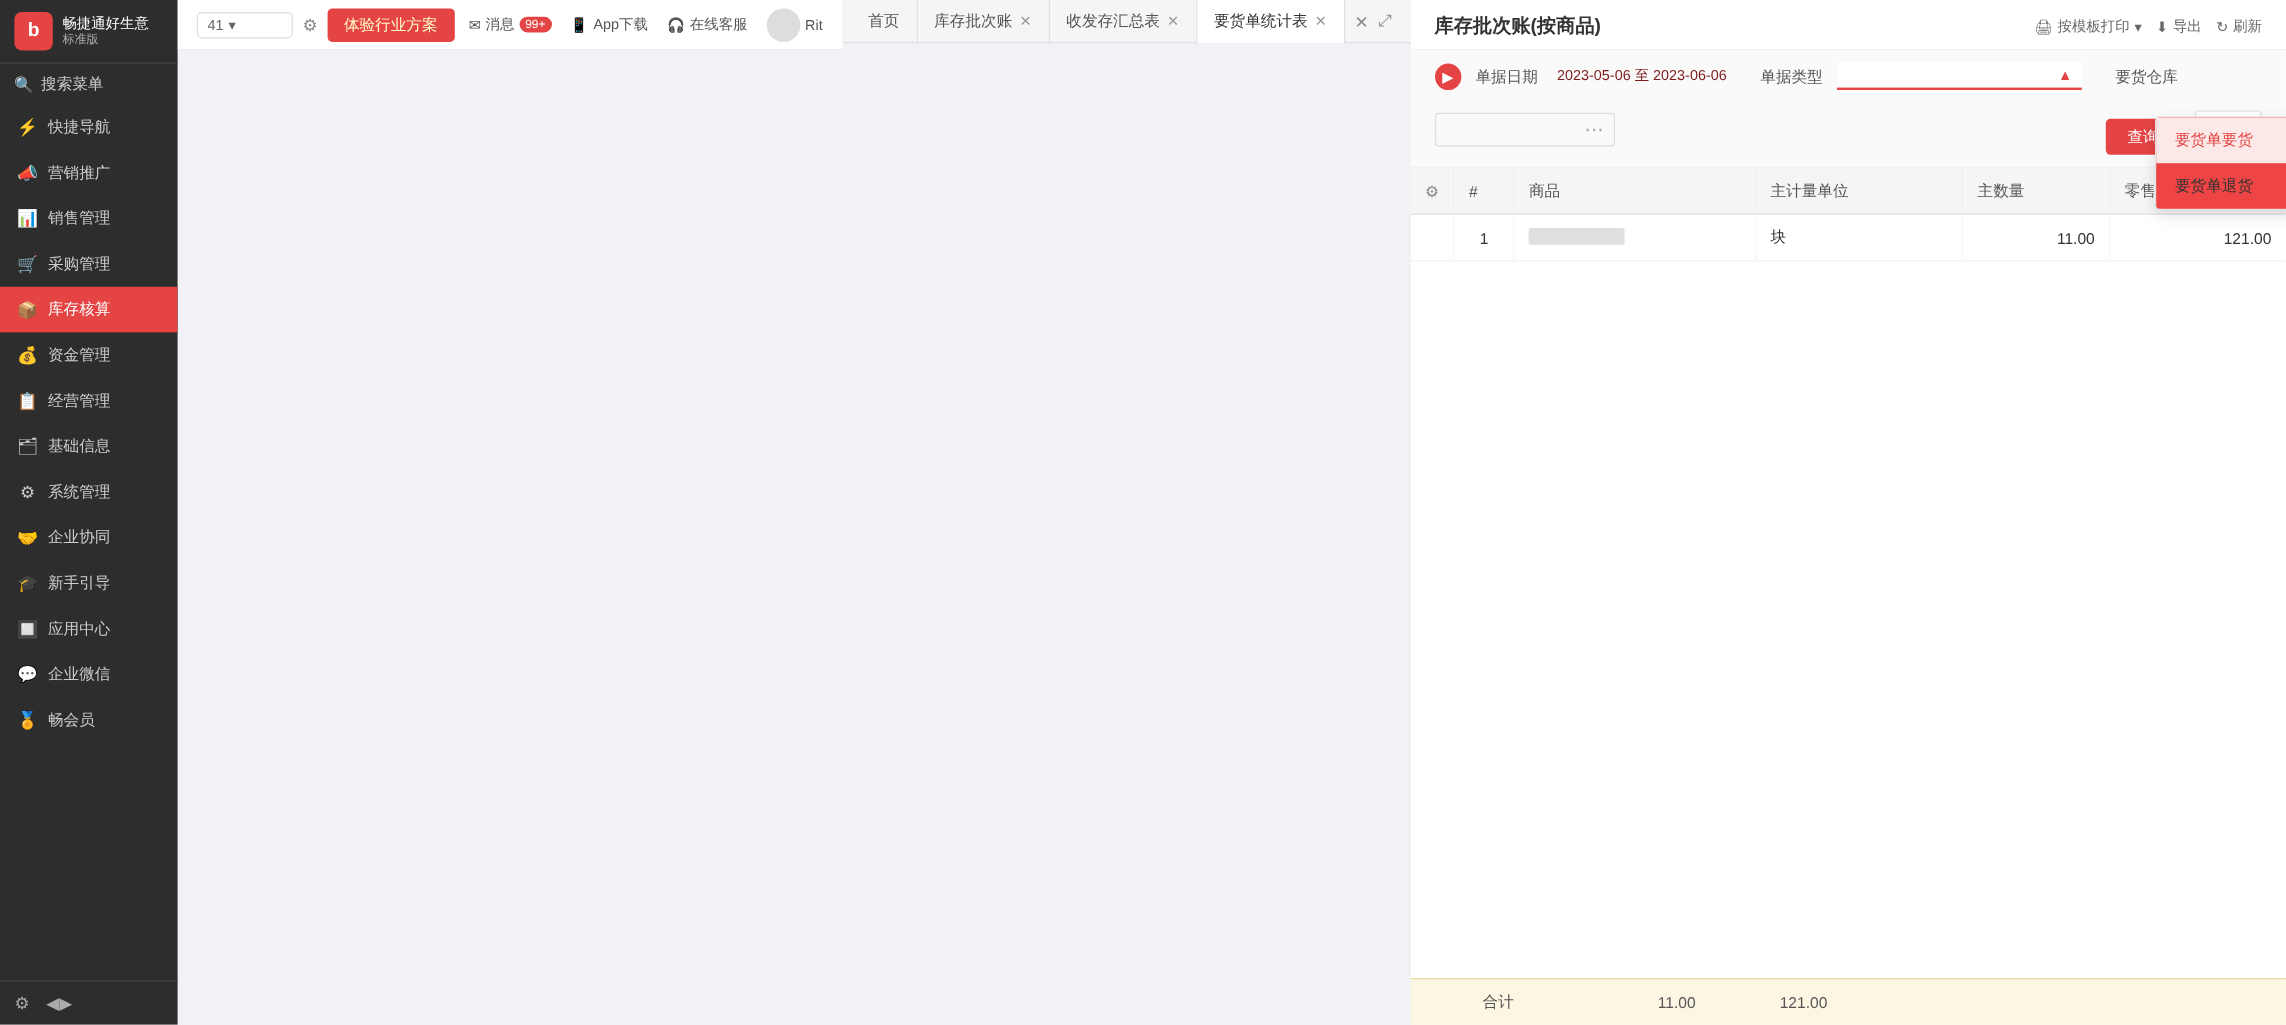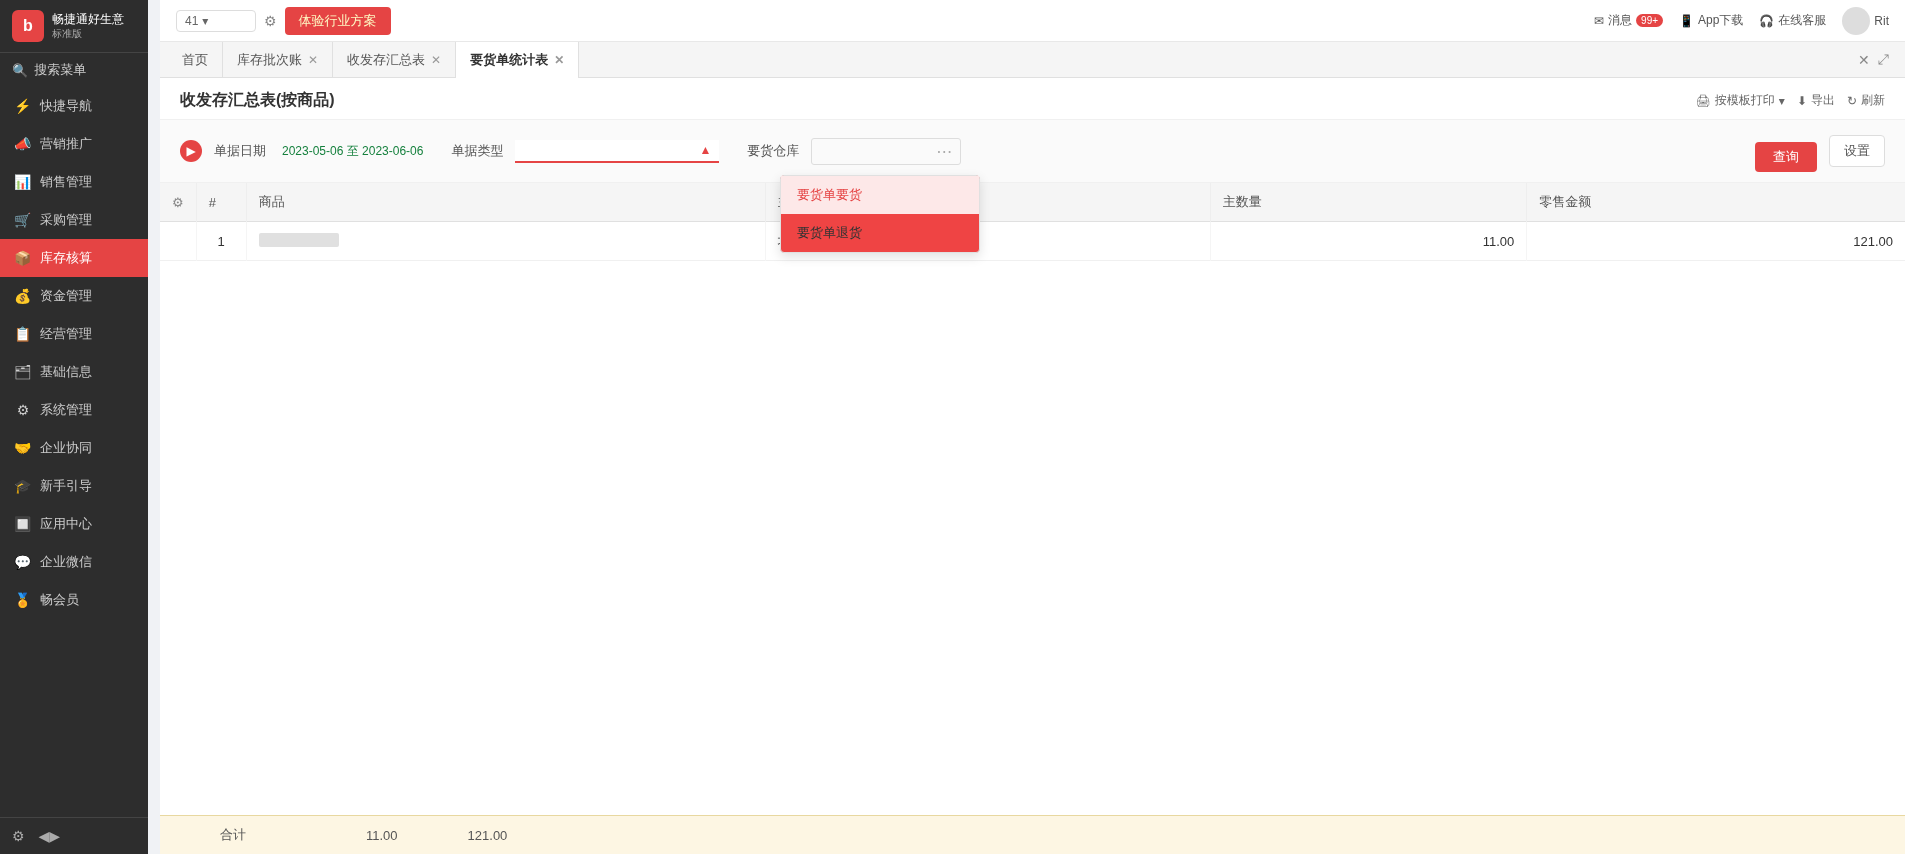--- a/index.html
+++ b/index.html
@@ -67,23 +67,21 @@
       display: flex;
       gap: 14px;
       border-top: 1px solid #444;
     }
     .sidebar-footer-btn { color: #aaa; cursor: pointer; font-size: 14px; }
 
     
     .main-container {
       flex: 1;
       display: flex;
-      flex-direction: column;
       overflow: hidden;
-      padding-left: 12px;
     }
 
     .topbar {
       background: #fff;
       height: 42px;
       display: flex;
       align-items: center;
       padding: 0 16px;
       border-bottom: 1px solid #e8e8e8;
       gap: 12px;
@@ -164,21 +162,21 @@
       cursor: pointer;
       font-size: 13px;
       color: #555;
       border-right: 1px solid #e0e0e0;
       gap: 6px;
       position: relative;
     }
     .tab-item.active {
       background: #fff;
       color: #333;
-      font-weight: 700;
+      font-weight: 400;
     }
     .tab-close { color: #999; font-size: 12px; cursor: pointer; }
     .tabs-actions {
       margin-left: auto;
       display: flex;
       align-items: center;
       gap: 8px;
       padding: 0 8px;
       color: #888;
       font-size: 14px;
@@ -266,21 +264,21 @@
     }
     .date-custom {
       padding: 3px 8px;
       border: none;
       border-bottom: 1px solid #ddd;
       font-size: 12px;
       cursor: pointer;
       color: #555;
       background: transparent;
     }
-    .date-value { font-size: 12px; color: #15803d; margin-left: 4px; }
+    .date-value { font-size: 12px; color: #7f1d1d; margin-left: 4px; }
 
     .filter-type-label { color: #555; font-size: 13px; flex-shrink: 0; margin-left: 16px; }
     .filter-type-select {
       position: relative;
       display: inline-flex;
       align-items: center;
       border: none;
       border-bottom: 2px solid #e54444;
       min-width: 200px;
       padding: 3px 8px;
@@ -553,21 +551,21 @@
     </div>
     <div class="tabs-actions">
       <span>✕</span>
       <span>⤢</span>
     </div>
   </div>
 
   <div class="page-content">
 
     <div class="page-header">
-      <span class="page-title">收发存汇总表(按商品)</span>
+      <span class="page-title">库存批次账(按商品)</span>
       <div class="page-header-actions">
         <div class="action-btn">
           <span>🖨</span>
           <span>按模板打印</span>
           <span>▾</span>
         </div>
         <div class="action-btn">
           <span>⬇</span>
           <span>导出</span>
         </div>

